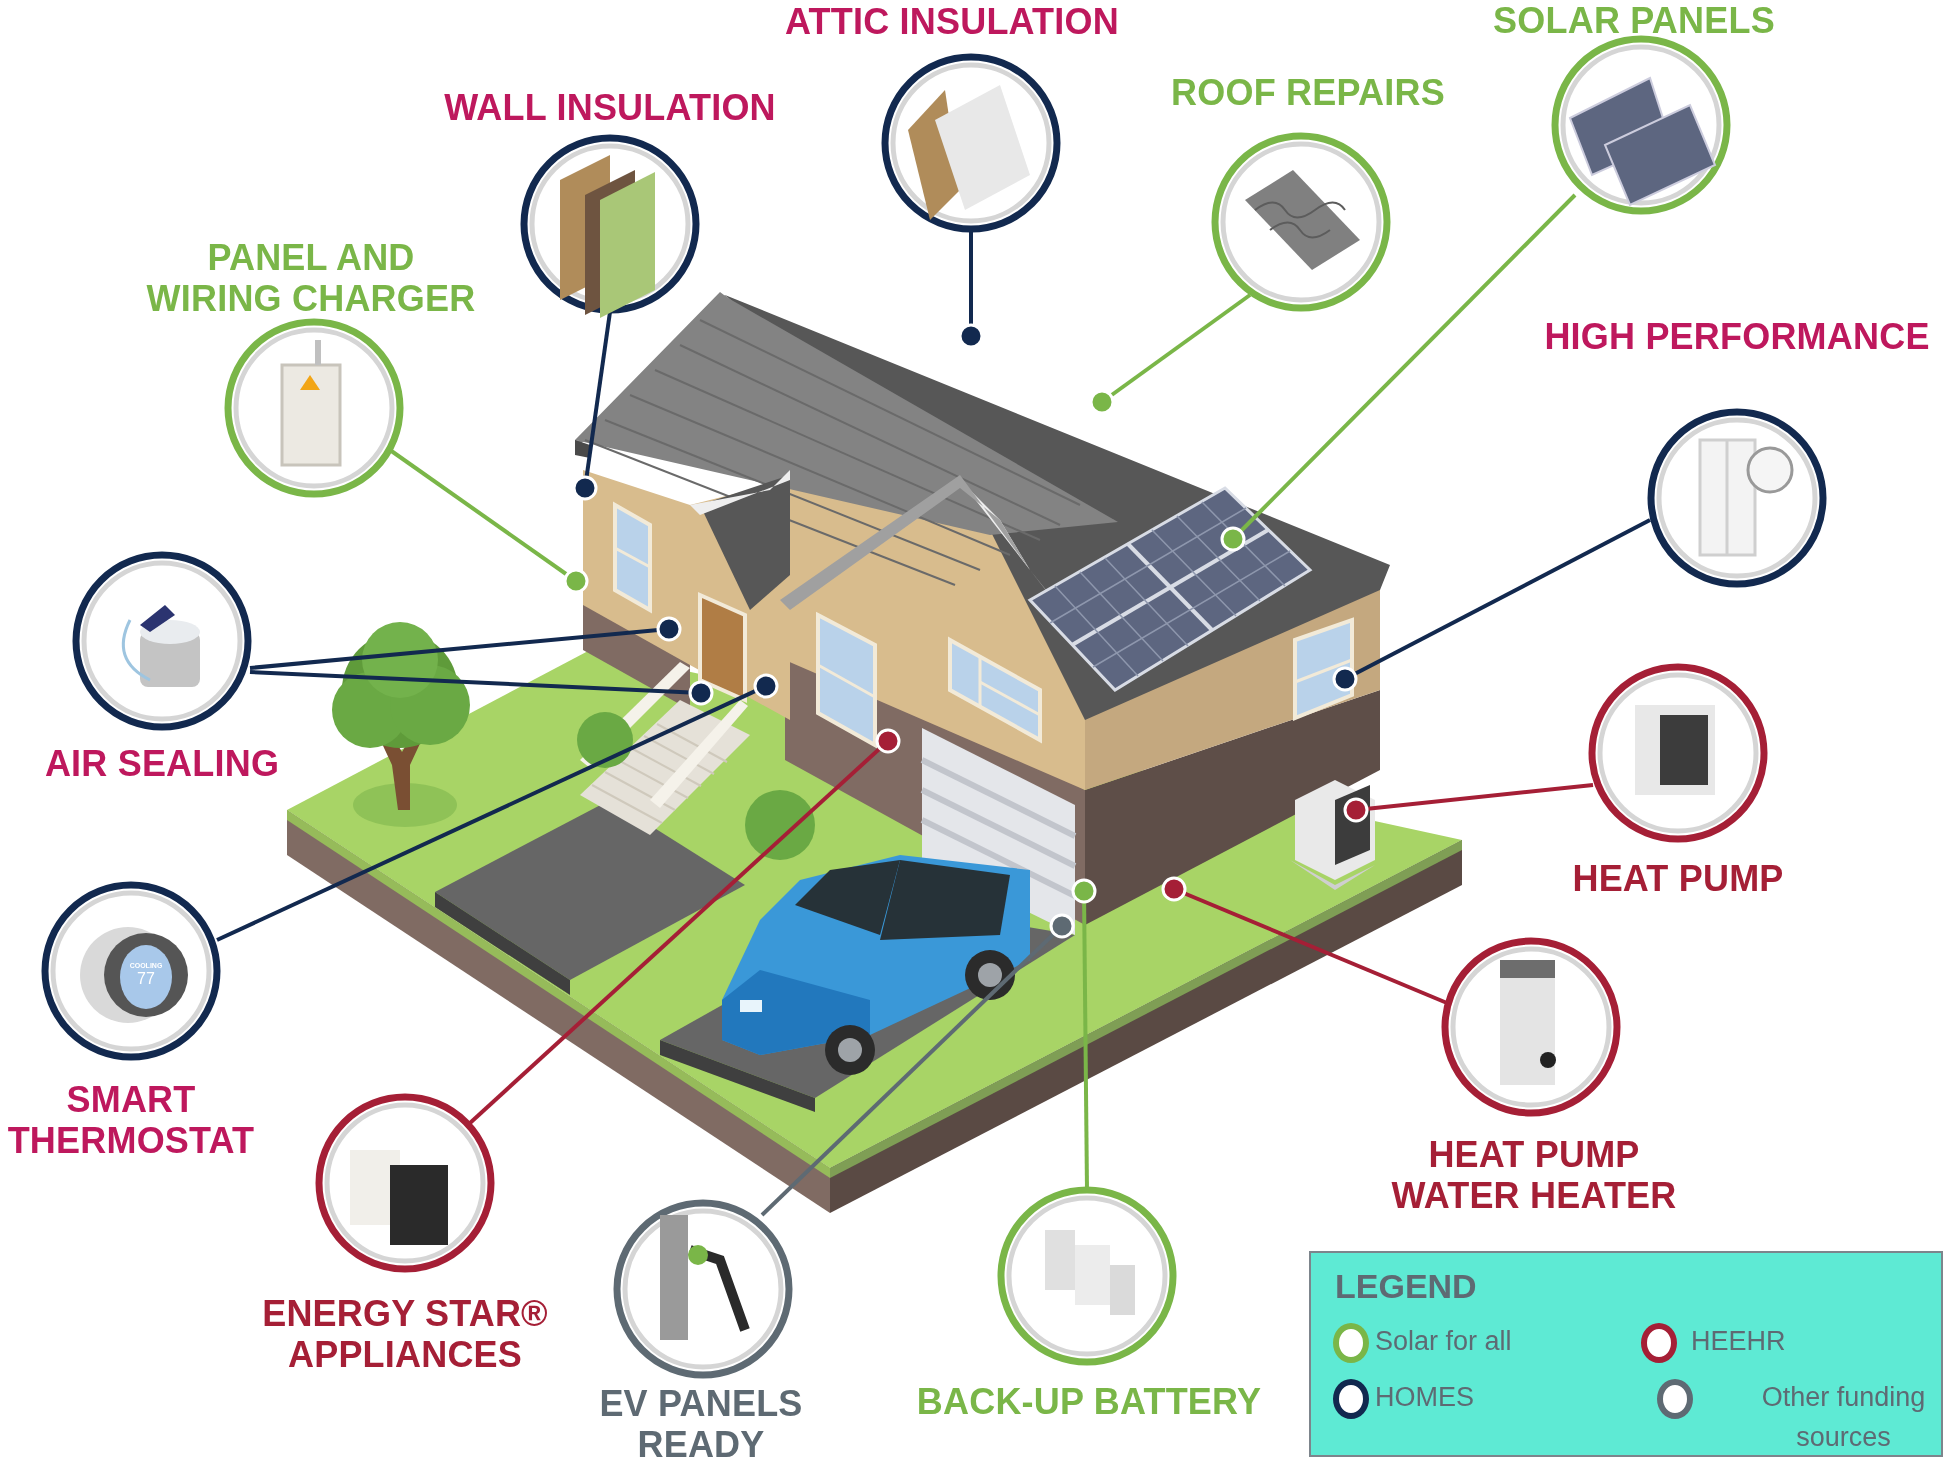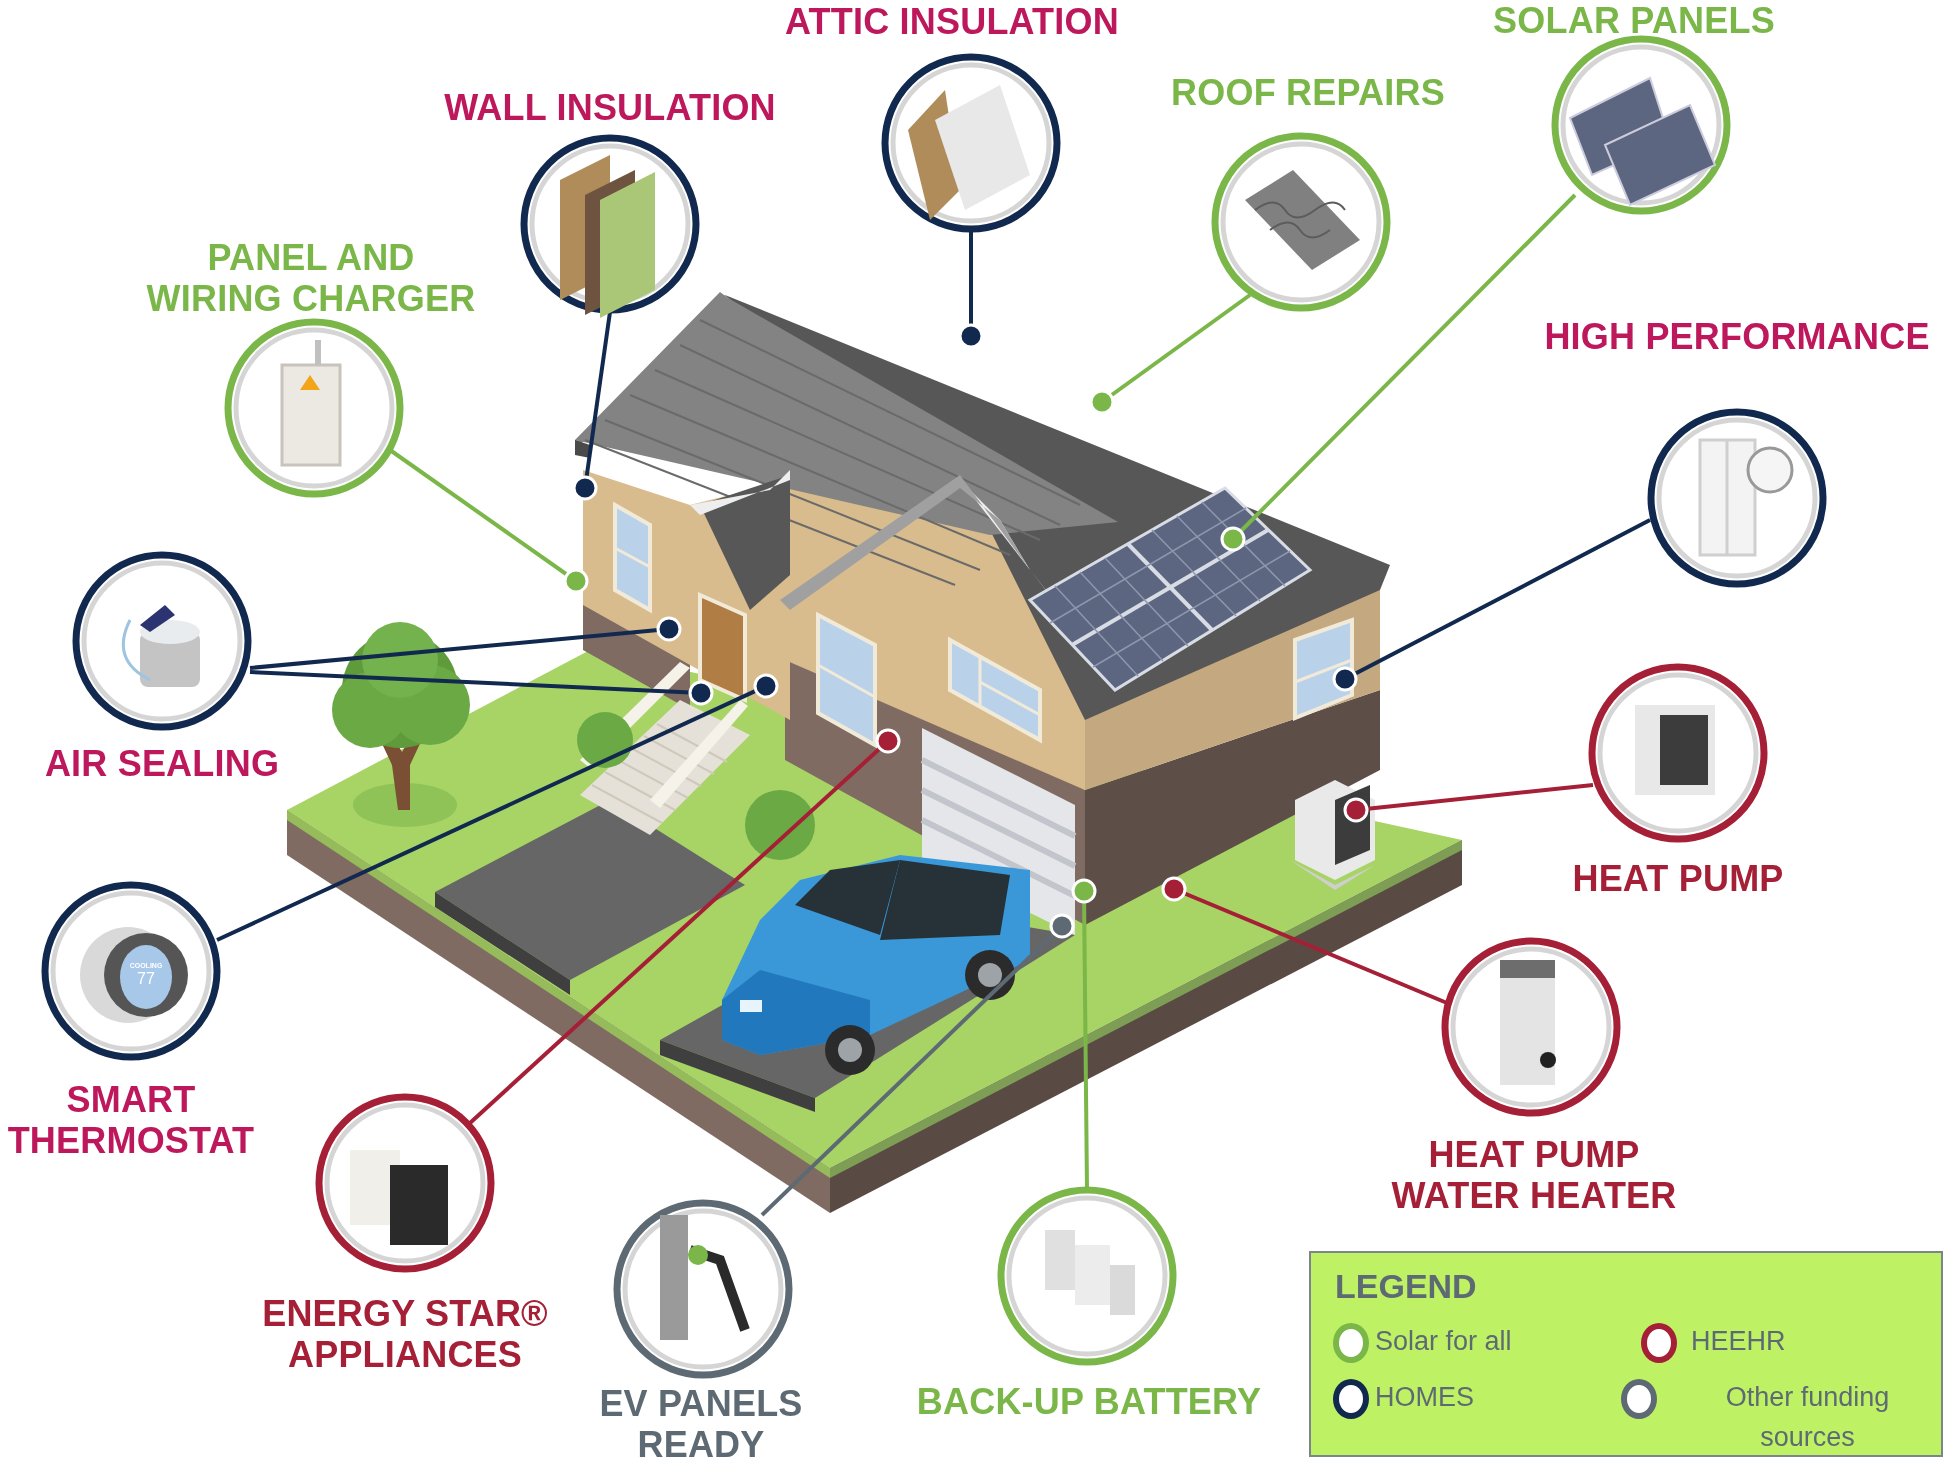--- a/index.html
+++ b/index.html
@@ -3,21 +3,21 @@
 <meta charset="utf-8">
 <style>
   html, body { margin:0; padding:0; background:#ffffff; }
   body { width:1950px; height:1466px; position:relative; overflow:hidden; font-family:"Liberation Sans", sans-serif; }
   #scene { position:absolute; left:0; top:0; }
   .label { position:absolute; font-family:"Liberation Sans", sans-serif; font-weight:700; font-size:36px; line-height:41px; text-align:center; white-space:nowrap; transform:translateX(-50%); letter-spacing:0.2px; }
   .green { color:#7ab648; }
   .navy { color:#be185d; }
   .red { color:#a51f36; }
   .gray { color:#5e6a73; }
-  .legend { position:absolute; left:1309px; top:1251px; width:634px; height:206px; background:#bef264; border:2px solid #7d858c; box-sizing:border-box; }
+  .legend { position:absolute; left:1309px; top:1251px; width:634px; height:206px; background:#5eead4; border:2px solid #7d858c; box-sizing:border-box; }
   .legend-title { position:absolute; left:24px; top:14px; font-weight:700; font-size:34px; color:#5e6a73; }
   .legend-item { position:absolute; display:flex; align-items:flex-start; }
   .legend-ring { width:36px; height:40px; border-radius:50%; border:6px solid; box-sizing:border-box; background:#fff; flex:none; margin-top:2px; }
   .legend-text { font-size:27px; color:#5e6a73; line-height:40px; margin-left:6px; white-space:normal; }
 </style>
 </head>
 <body>
 
 <svg id="scene" width="1950" height="1466" viewBox="0 0 1950 1466" xmlns="http://www.w3.org/2000/svg">
 
@@ -358,17 +358,17 @@
     <span class="legend-text">Solar for all</span>
   </div>
   <div class="legend-item" style="left:330px; top:68px;">
     <span class="legend-ring" style="border-color:#a51f36;"></span>
     <span class="legend-text" style="margin-left:14px;">HEEHR</span>
   </div>
   <div class="legend-item" style="left:22px; top:124px;">
     <span class="legend-ring" style="border-color:#12294f;"></span>
     <span class="legend-text">HOMES</span>
   </div>
-  <div class="legend-item" style="left:310px; top:124px; width:290px;gap:33px;">
+  <div class="legend-item" style="left:346px; top:124px; width:290px;gap:33px;">
     <span class="legend-ring" style="border-color:#5e6a73;"></span>
     <span class="legend-text" style="margin-left:14px; text-align:center;">Other funding sources</span>
   </div>
 </div>
 
 </body></html>

